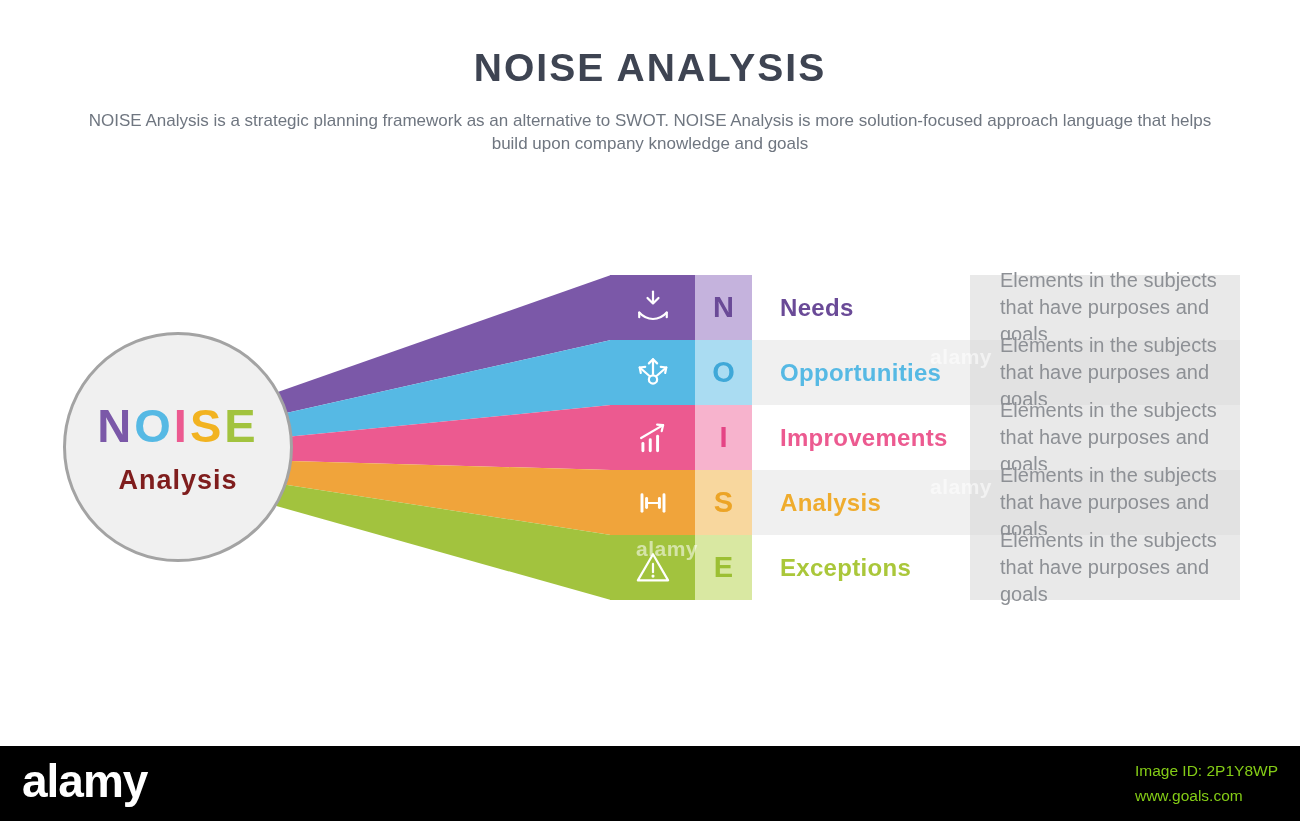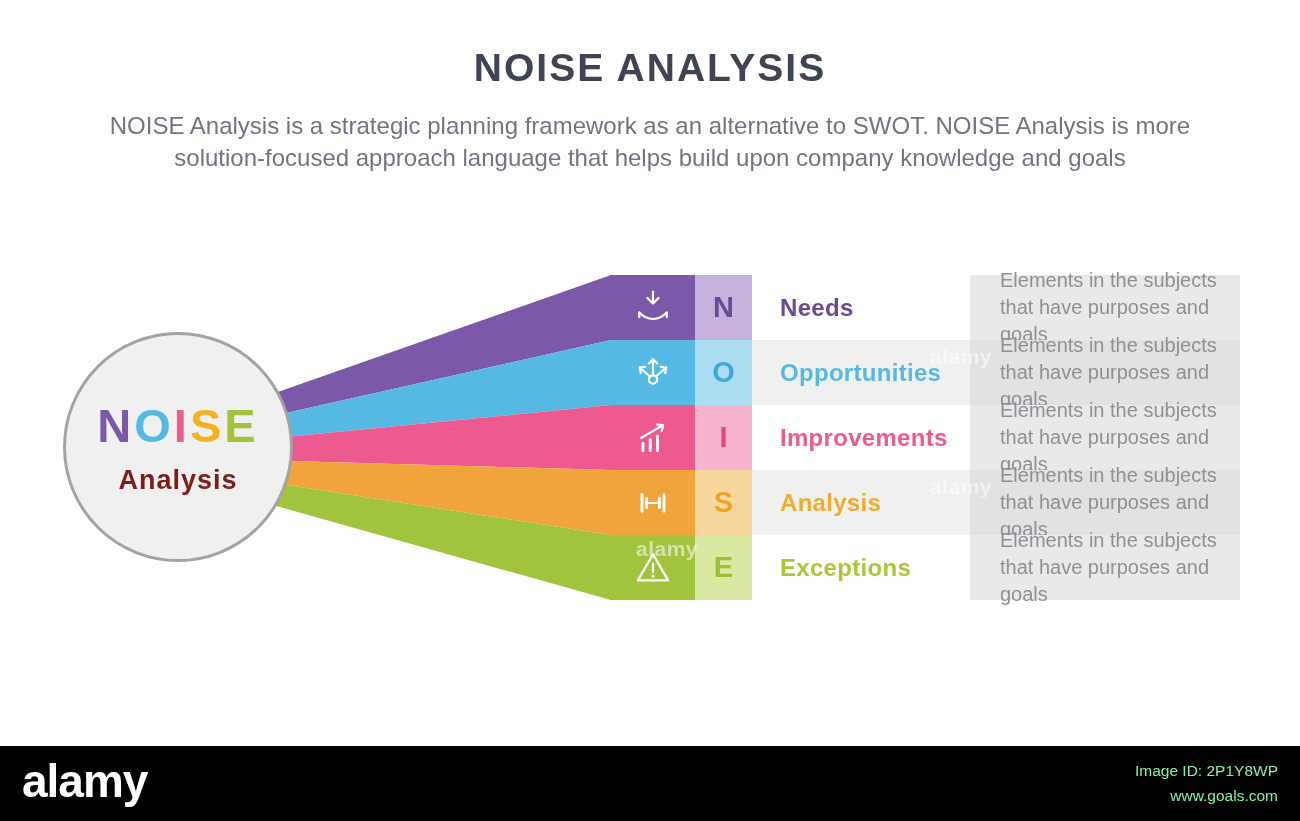--- a/index.html
+++ b/index.html
@@ -4,21 +4,21 @@
 <style>
   * { margin:0; padding:0; box-sizing:border-box; }
   html,body { width:1300px; height:821px; background:#ffffff; font-family:"Liberation Sans", sans-serif; }
 
   .stage { position:relative; width:1300px; height:746px; background:#ffffff; overflow:hidden; }
 
   .title { position:absolute; top:46px; left:0; width:100%; text-align:center;
            font-size:39px; font-weight:bold; color:#3e4452; letter-spacing:2px; }
 
   .intro { position:absolute; top:110px; left:50%; transform:translateX(-50%);
-           width:1150px; text-align:center; font-size:24px; line-height:1.33;
+           width:1150px; text-align:center; font-size:17px; line-height:1.33;
            color:#6f7680; }
 
   .fan { position:absolute; left:0; top:0; z-index:1; }
   .f0 { fill:#7b58a8; } .f1 { fill:#56b9e4; } .f2 { fill:#ec5a90; }
   .f3 { fill:#f0a43b; } .f4 { fill:#a2c33e; }
 
   .big-circle { position:absolute; left:63px; top:332px; width:230px; height:230px;
                 border-radius:50%; background:#f0f0f0; border:3px solid #a3a3a3;
                 display:flex; flex-direction:column; align-items:center; justify-content:center;
                 z-index:2; }
@@ -55,21 +55,21 @@
 
   .ghost { position:absolute; z-index:6; font-size:21px; font-weight:bold;
            color:rgba(255,255,255,0.55); letter-spacing:0.5px; }
   .ghost-1 { left:930px; top:345px; }
   .ghost-2 { left:930px; top:475px; }
   .ghost-3 { left:636px; top:537px; }
 
   .footer { position:absolute; top:746px; left:0; width:1300px; height:75px; background:#000000;
             display:flex; align-items:center; justify-content:space-between; padding:0 22px; }
   .brand { color:#ffffff; font-size:46px; font-weight:bold; letter-spacing:-1px; margin-top:-6px; }
-  .footer-right { text-align:right; color:#86efac; font-size:15.5px; line-height:1.55; }
+  .footer-right { color:#84cc16; font-size:15.5px; line-height:1.55; }
 </style>
 </head>
 <body>
 
 <div class="stage">
 
   <div class="title">NOISE ANALYSIS</div>
   <div class="intro">NOISE Analysis is a strategic planning framework as an alternative to SWOT. NOISE Analysis is more solution-focused approach language that helps build upon company knowledge and goals</div>
 
   <svg class="fan" width="1300" height="746" viewBox="0 0 1300 746">

